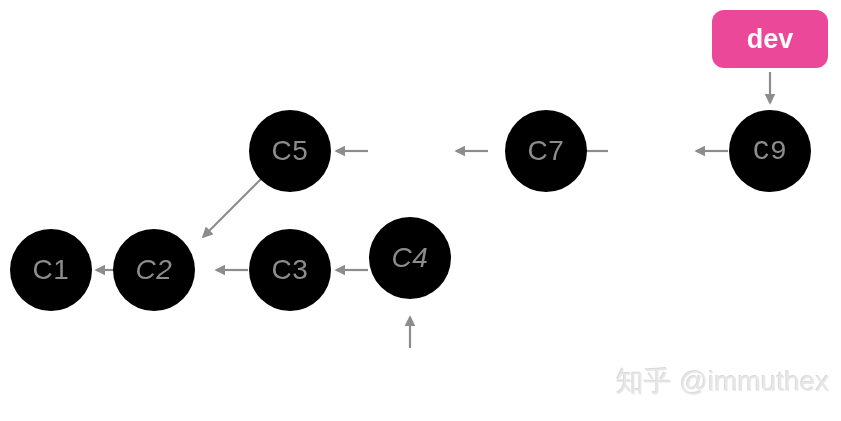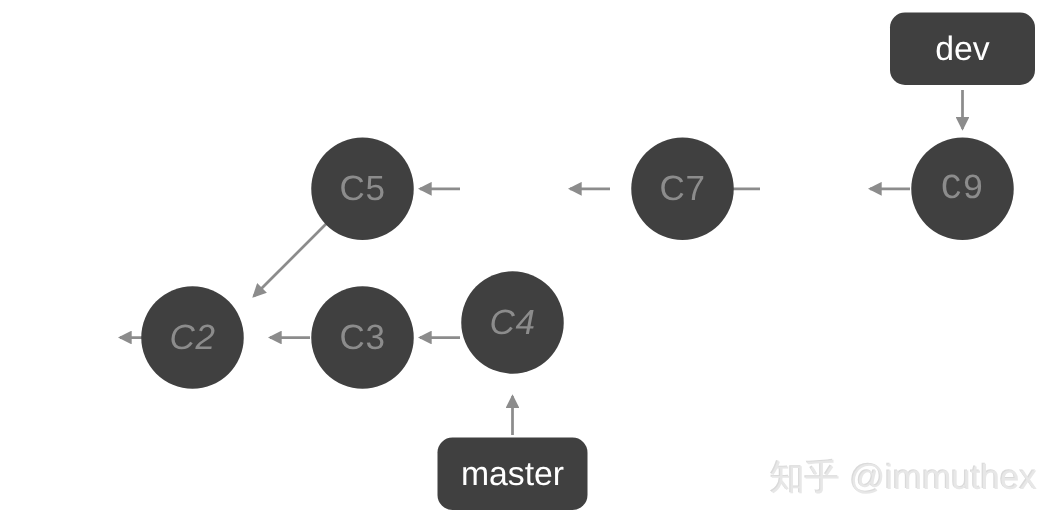--- a/index.html
+++ b/index.html
@@ -18,38 +18,38 @@
   }
   .arrow-layer line {
     stroke: #8c8c8c;
     stroke-width: 2.2;
   }
   .node {
     position: absolute;
     width: 82px;
     height: 82px;
     border-radius: 50%;
-    background: #404040;
+    background: #000000;
     display: flex;
     align-items: center;
     justify-content: center;
     font-size: 28px;
     color: #8c8c8c;
     letter-spacing: 0.5px;
   }
   .branch-label {
     position: absolute;
-    background: #404040;
+    background: #ec4899;
     color: #ffffff;
     border-radius: 12px;
     display: flex;
     align-items: center;
     justify-content: center;
     font-size: 27px;
-    font-weight: normal;
+    font-weight: bold;
   }
   .branch-label.dev { left: 712px; top: 10px; width: 116px; height: 58px; }
   .branch-label.master { left: 350px; top: 350px; width: 120px; height: 58px; }
   .watermark {
     position: absolute;
     left: 616px;
     top: 363px;
     font-size: 28px;
     color: #e7e7e7;
     text-shadow: -1px -1px 0 #dadada, 1px 1px 0 #ffffff;
@@ -73,20 +73,23 @@
     <line x1="368" y1="270" x2="336" y2="270" marker-end="url(#ah)"></line>
     <line x1="262" y1="178" x2="203" y2="237" marker-end="url(#ah)"></line>
     <line x1="368" y1="151" x2="336" y2="151" marker-end="url(#ah)"></line>
     <line x1="488" y1="151" x2="456" y2="151" marker-end="url(#ah)"></line>
     <line x1="608" y1="151" x2="576" y2="151" marker-end="url(#ah)"></line>
     <line x1="728" y1="151" x2="696" y2="151" marker-end="url(#ah)"></line>
     <line x1="770" y1="72" x2="770" y2="103" marker-end="url(#ah)"></line>
     <line x1="410" y1="348" x2="410" y2="317" marker-end="url(#ah)"></line>
   </svg>
 
+  <div class="node" style="left:10px;  top:229px;">
+      <span>C1</span>
+    </div>
   <div class="node" style="left:113px; top:229px;font-style:italic;">
       <span>C2</span>
     </div>
   <div class="node" style="left:249px; top:229px;">
       <span>C3</span>
     </div>
   <div class="node" style="left:369px; top:217px;font-style:italic;">
       <span>C4</span>
     </div>
   <div class="node" style="left:249px; top:110px;">
@@ -95,19 +98,16 @@
   <div class="node" style="left:505px; top:110px;">
       <span>C7</span>
     </div>
   <div class="node" style="left:729px; top:110px;font-family:Liberation Mono, monospace;">
       <span>C9</span>
     </div>
 
   <div class="branch-label dev">
     <span>dev</span>
   </div>
-  <div class="branch-label master">
-    <span>master</span>
-  </div>
 
   <div class="watermark">知乎 @immuthex</div>
 
 </div>
 
 </body></html>

